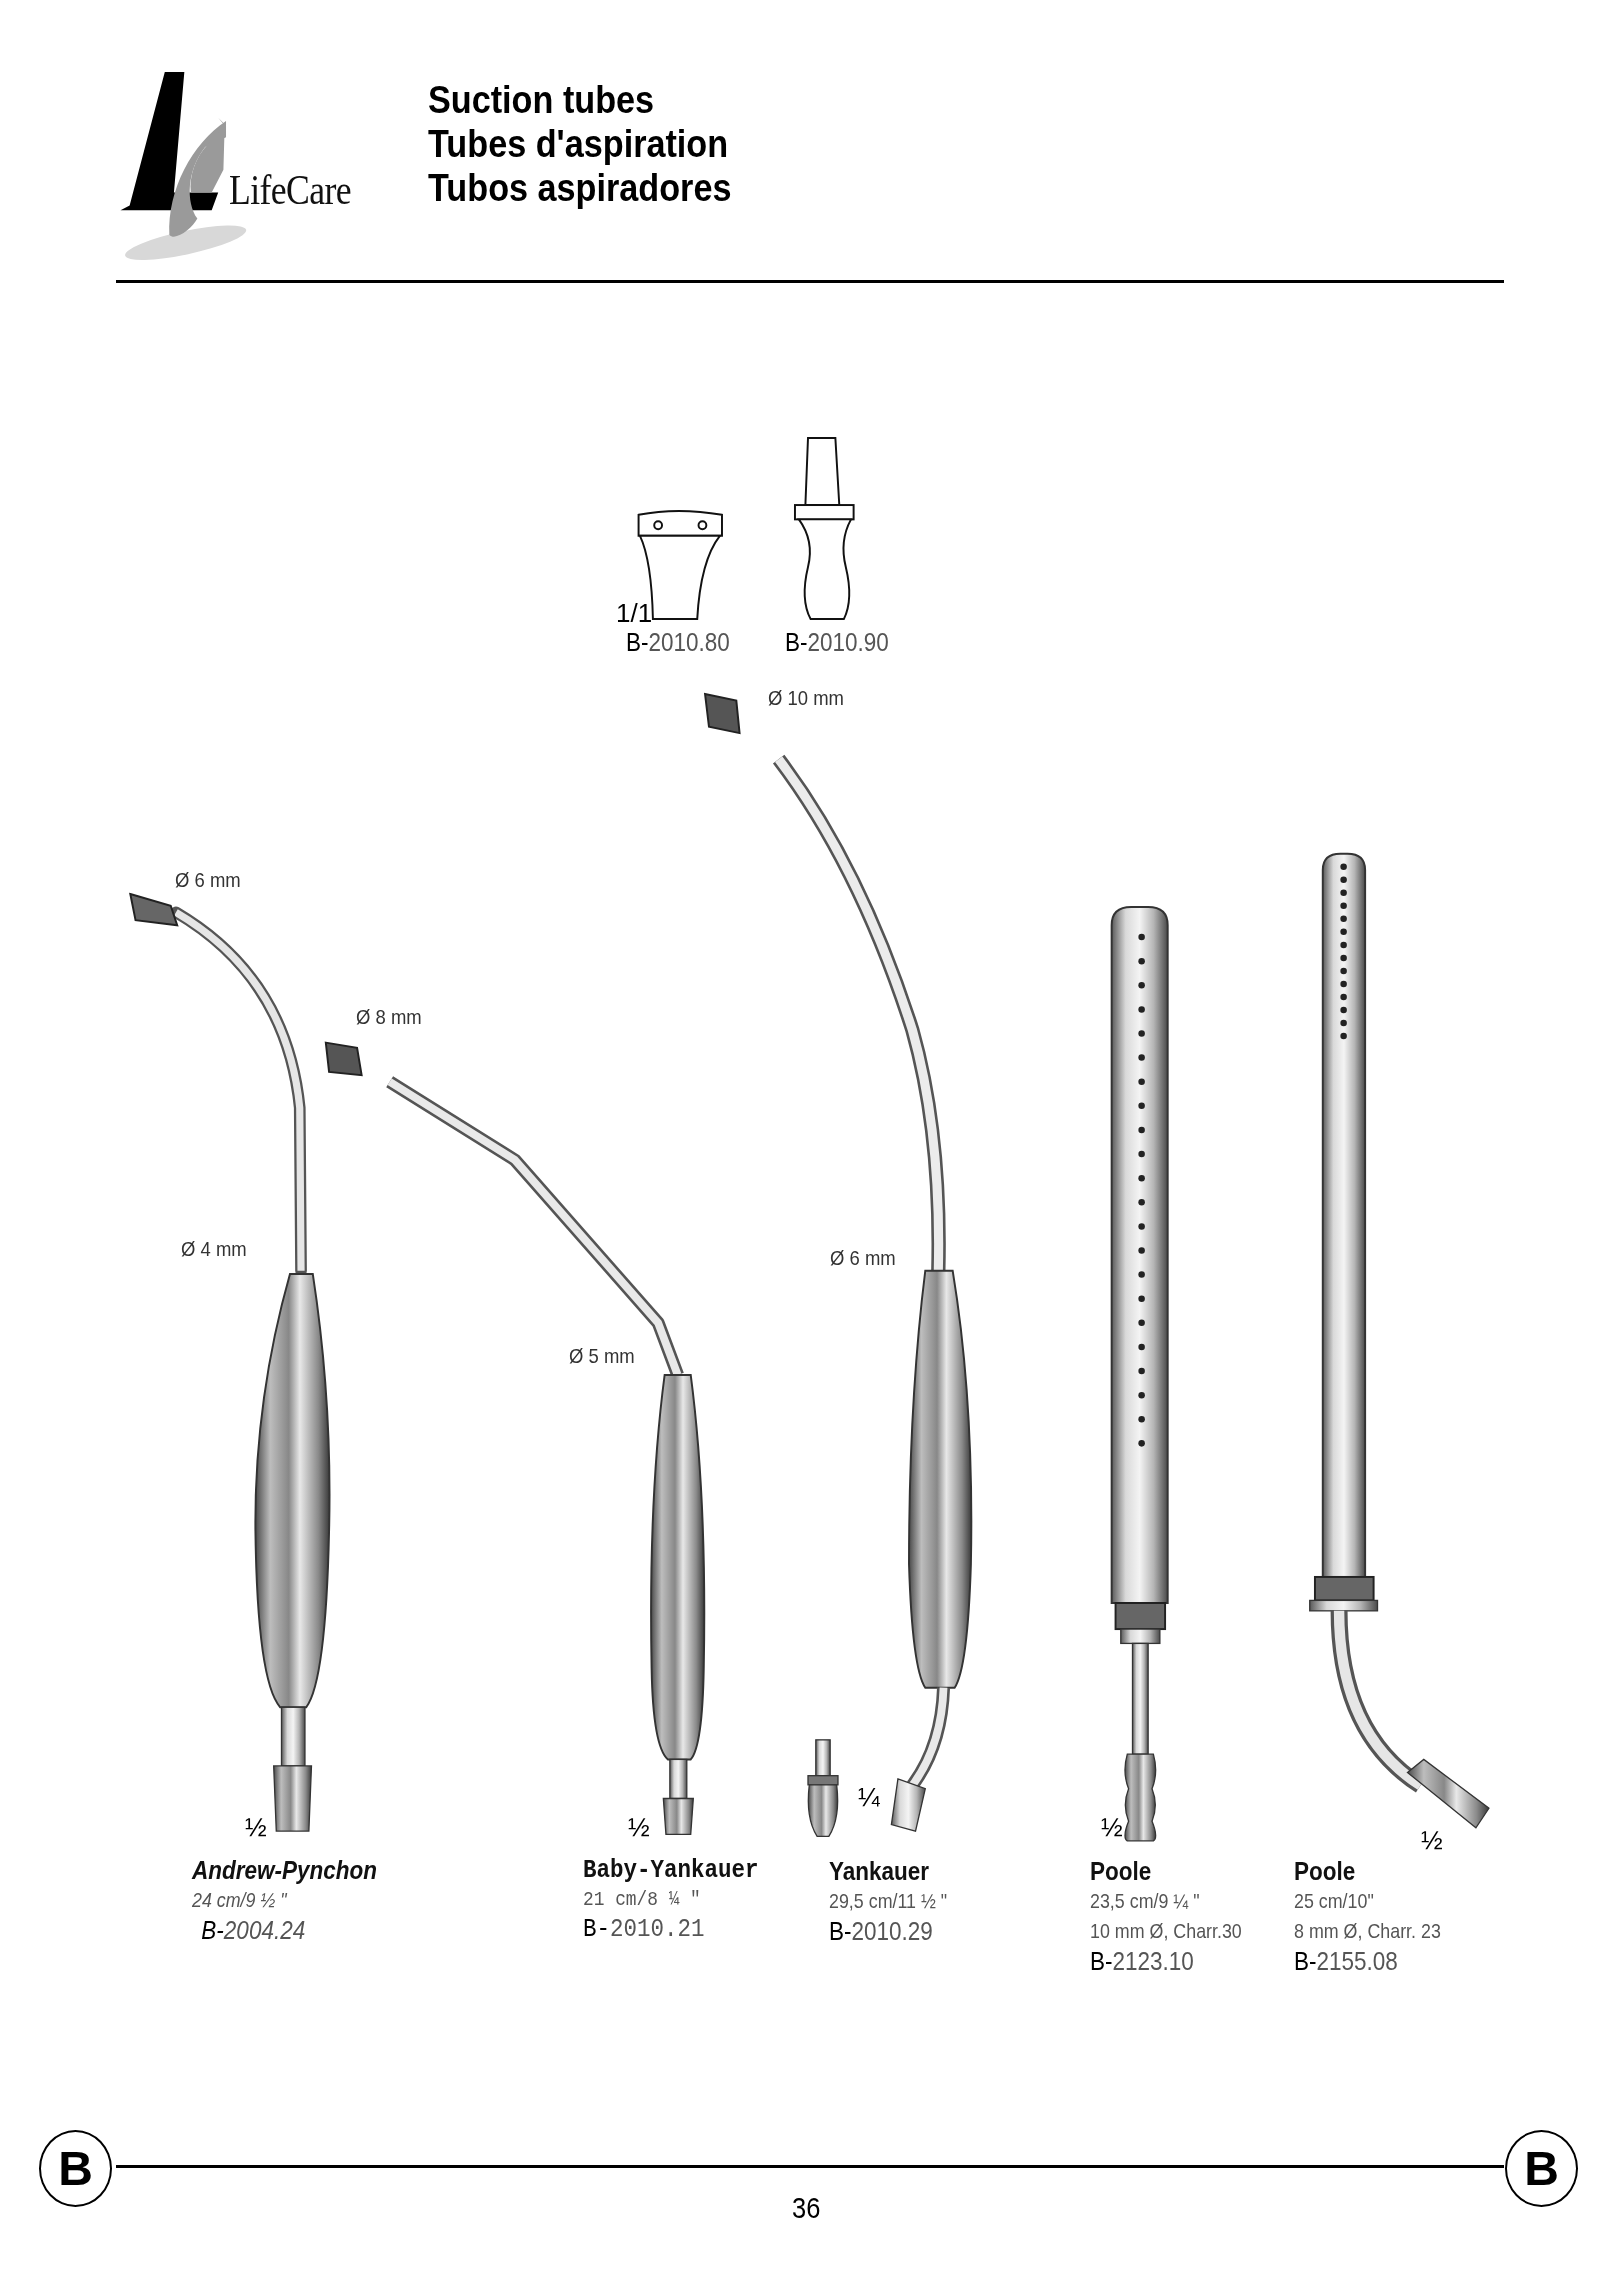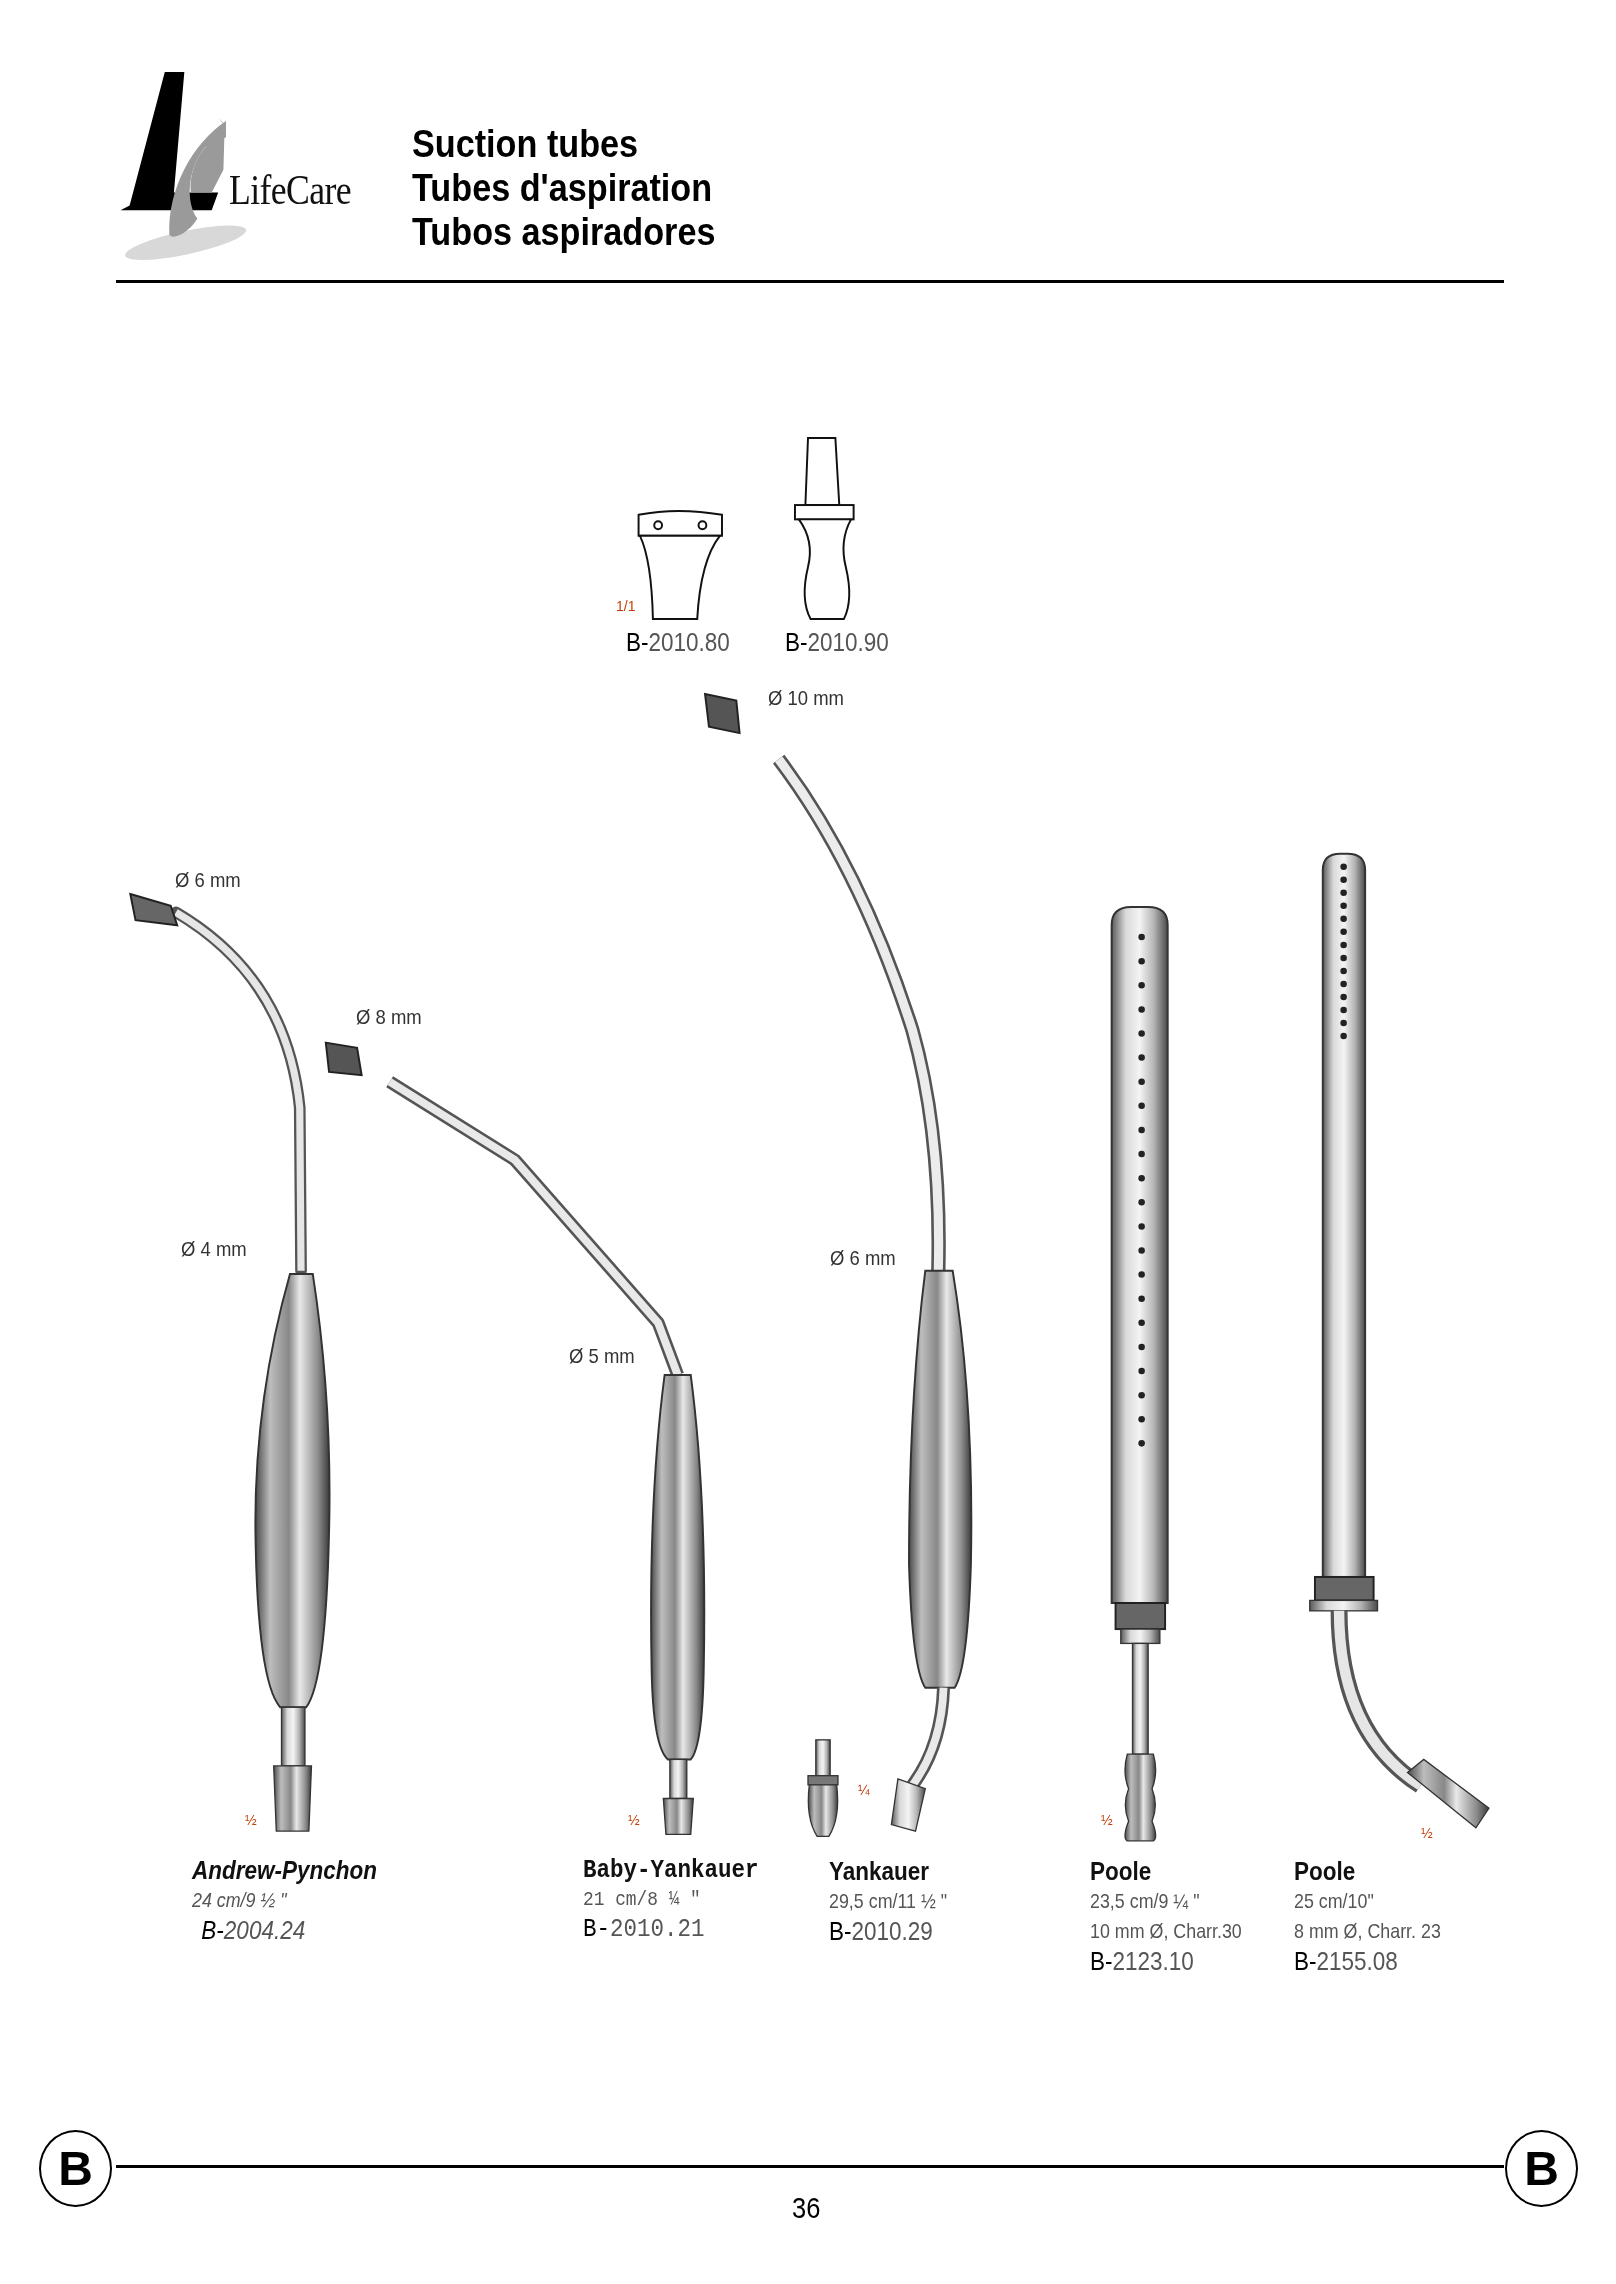--- a/index.html
+++ b/index.html
@@ -1,29 +1,29 @@
 <!DOCTYPE html>
 <html style="font-size:10.4px"><head>
 <meta charset="utf-8">
 <style>
   html, body { margin: 0; padding: 0; background: #ffffff; }
   body { width: 1616px; height: 2284px; position: relative; overflow: hidden; font-family: "Liberation Sans", sans-serif; color: #000; }
   .abs { position: absolute; }
   .logo { left: 114px; top: 72px; width: 254px; height: 189px; }
   .logo-text { left: 229px; top: 166px; font-family: "Liberation Serif", serif; font-size: 42px; color: #111; letter-spacing: -0.7px; transform: scaleX(0.85); transform-origin: left top; }
-  .title-block { left: 412px; top: 78px; margin-top: 44px; }
+  .title-block { left: 428px; top: 78px; }
   .title-line { font-weight: bold; font-size: 38px; line-height: 44px; transform: scaleX(0.9); transform-origin: left top; white-space: nowrap; }
   .header-rule { left: 116px; top: 280px; width: 1388px; height: 2.6px; background: #000; }
   .footer-rule { left: 116px; top: 2165px; width: 1388px; height: 3.3px; background: #000; }
   .section-badge { width: 73px; height: 77px; border: 2.6px solid #000; border-radius: 50%; box-sizing: border-box; display: flex; align-items: center; justify-content: center; font-weight: bold; font-size: 48px; background: #fff; }
   .badge-left { left: 39px; top: 2130px; }
   .badge-right { left: 1505px; top: 2130px; }
   .page-number { left: 792px; top: 2191px; font-size: 30px; transform: scaleX(0.85); transform-origin: left top; }
   .dia { font-size: 21px; color: #333; white-space: nowrap; transform: scaleX(0.88); transform-origin: left top; }
-  .scale { font-size: 14px; color: #c2410c; white-space: nowrap; }
+  .scale { font-size: 26px; color: #000000; white-space: nowrap; }
   .prod-name { font-weight: bold; font-size: 25px; white-space: nowrap; transform: scaleX(0.9); transform-origin: left top; color: #111; }
   .prod-spec { font-size: 21px; color: #555; white-space: nowrap; transform: scaleX(0.85); transform-origin: left top; line-height: 30px; }
   .prod-code { font-size: 25px; color: #555; white-space: nowrap; transform: scaleX(0.9); transform-origin: left top; line-height: 30px; }
   .prod-code .prefix { color: #000; }
   svg.art { position: absolute; left: 0; top: 0; }
 </style>
 </head>
 <body>
 
 <div class="abs logo">

